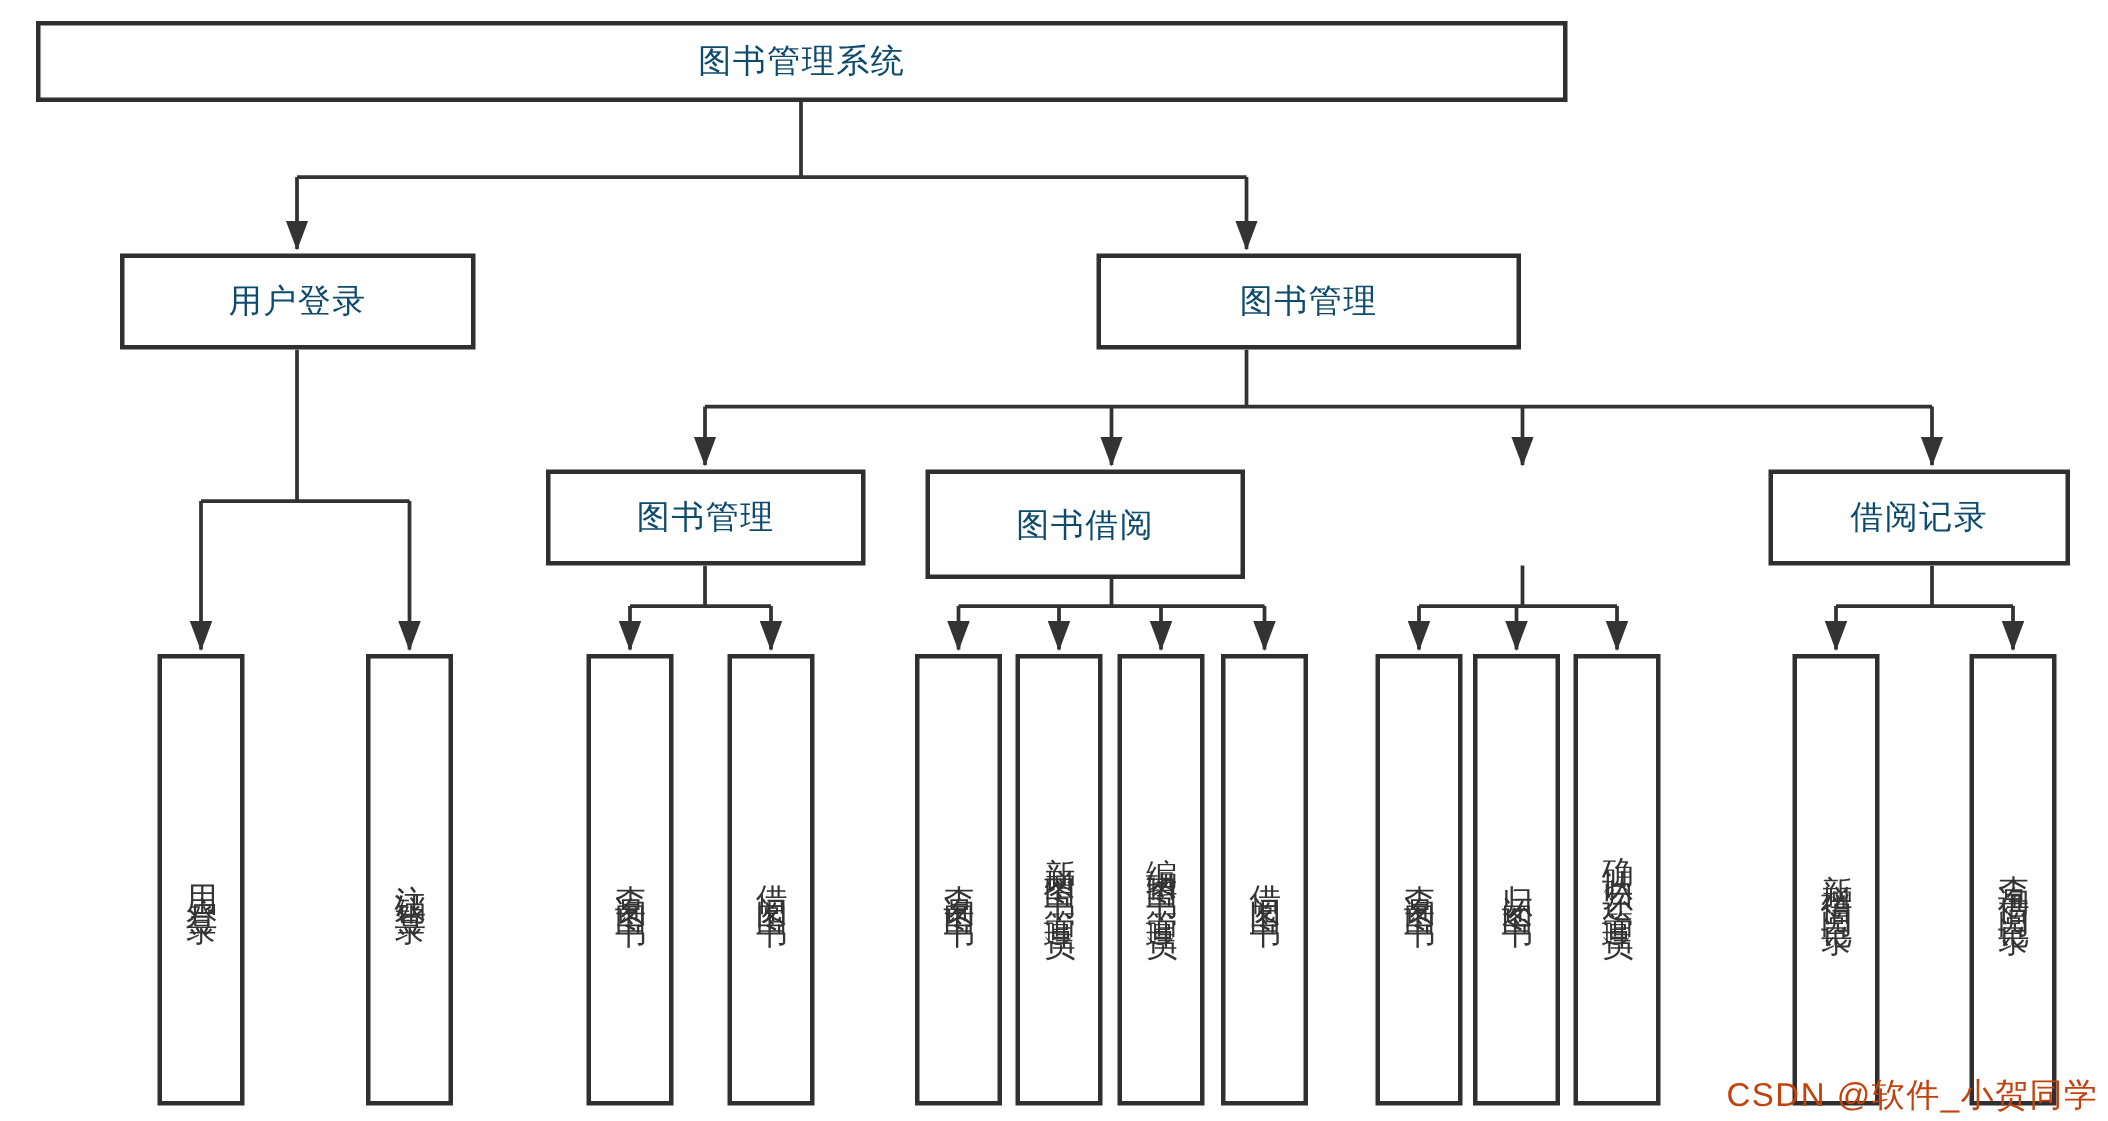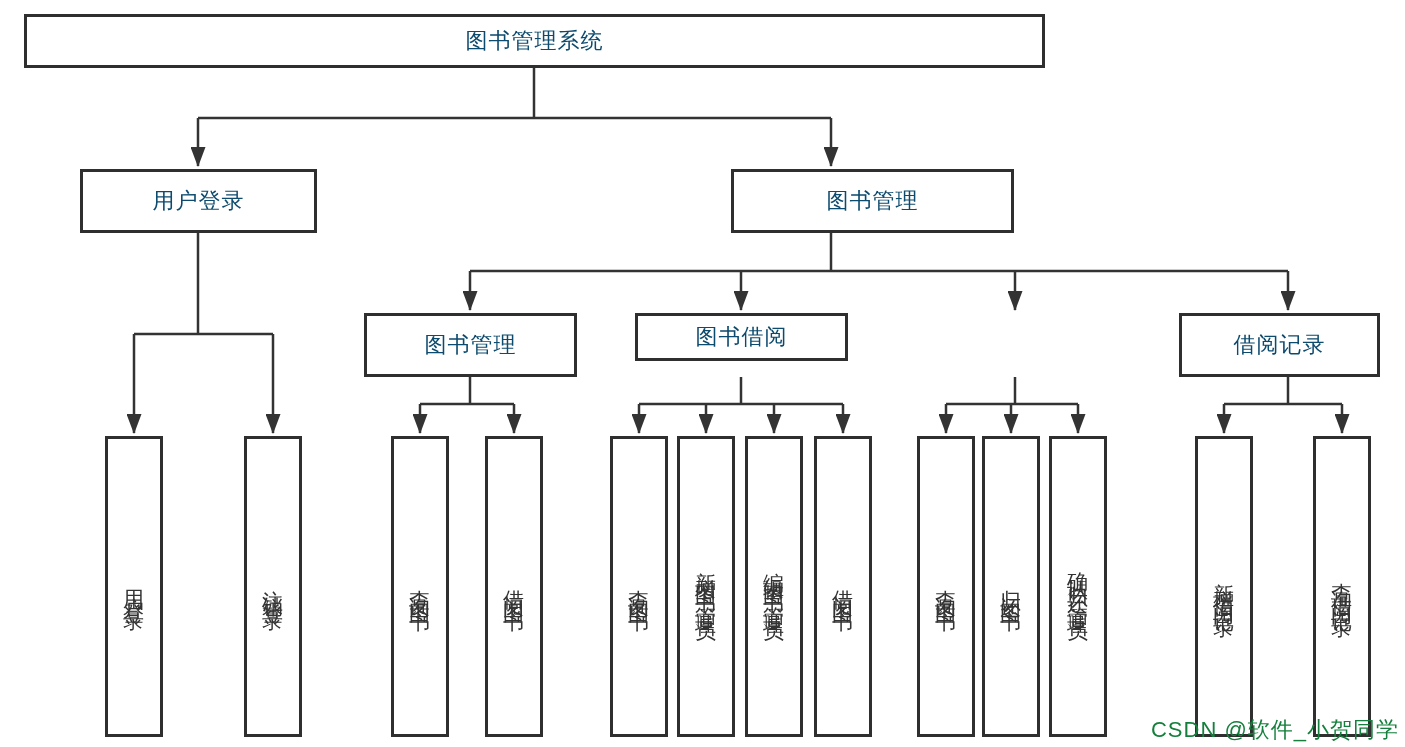--- a/index.html
+++ b/index.html
@@ -52,21 +52,21 @@
     letter-spacing: 7px;
     color: #333333;
     white-space: nowrap;
     line-height: 1;
   }
   .watermark {
     position: absolute;
     right: 6px;
     bottom: 2px;
     font-size: 22px;
-    color: #15803d;
+    color: #c2410c;
     letter-spacing: 1px;
     z-index: 5;
     white-space: nowrap;
   }
 </style>
 </head>
 <body>
 
 <div class="stage">
 
@@ -127,21 +127,21 @@
   <div class="hnode" style="left:80px; top:169px; width:237px; height:64px">
     <span>用户登录</span>
   </div>
   <div class="hnode" style="left:731px; top:169px; width:283px; height:64px">
     <span>图书管理</span>
   </div>
 
   <div class="hnode" style="left:364px; top:313px; width:213px; height:64px">
     <span>图书管理</span>
   </div>
-  <div class="hnode" style="left:635px; top:313px; width:213px; height:48px">
+  <div class="hnode" style="left:617px; top:313px; width:213px; height:73px">
     <span>图书借阅</span>
   </div>
   <div class="hnode" style="left:1179px; top:313px; width:201px; height:64px">
     <span>借阅记录</span>
   </div>
 
   <div class="vnode" style="left:105px">
     <span class="vlbl">用户登录</span>
   </div>
   <div class="vnode" style="left:244px">

